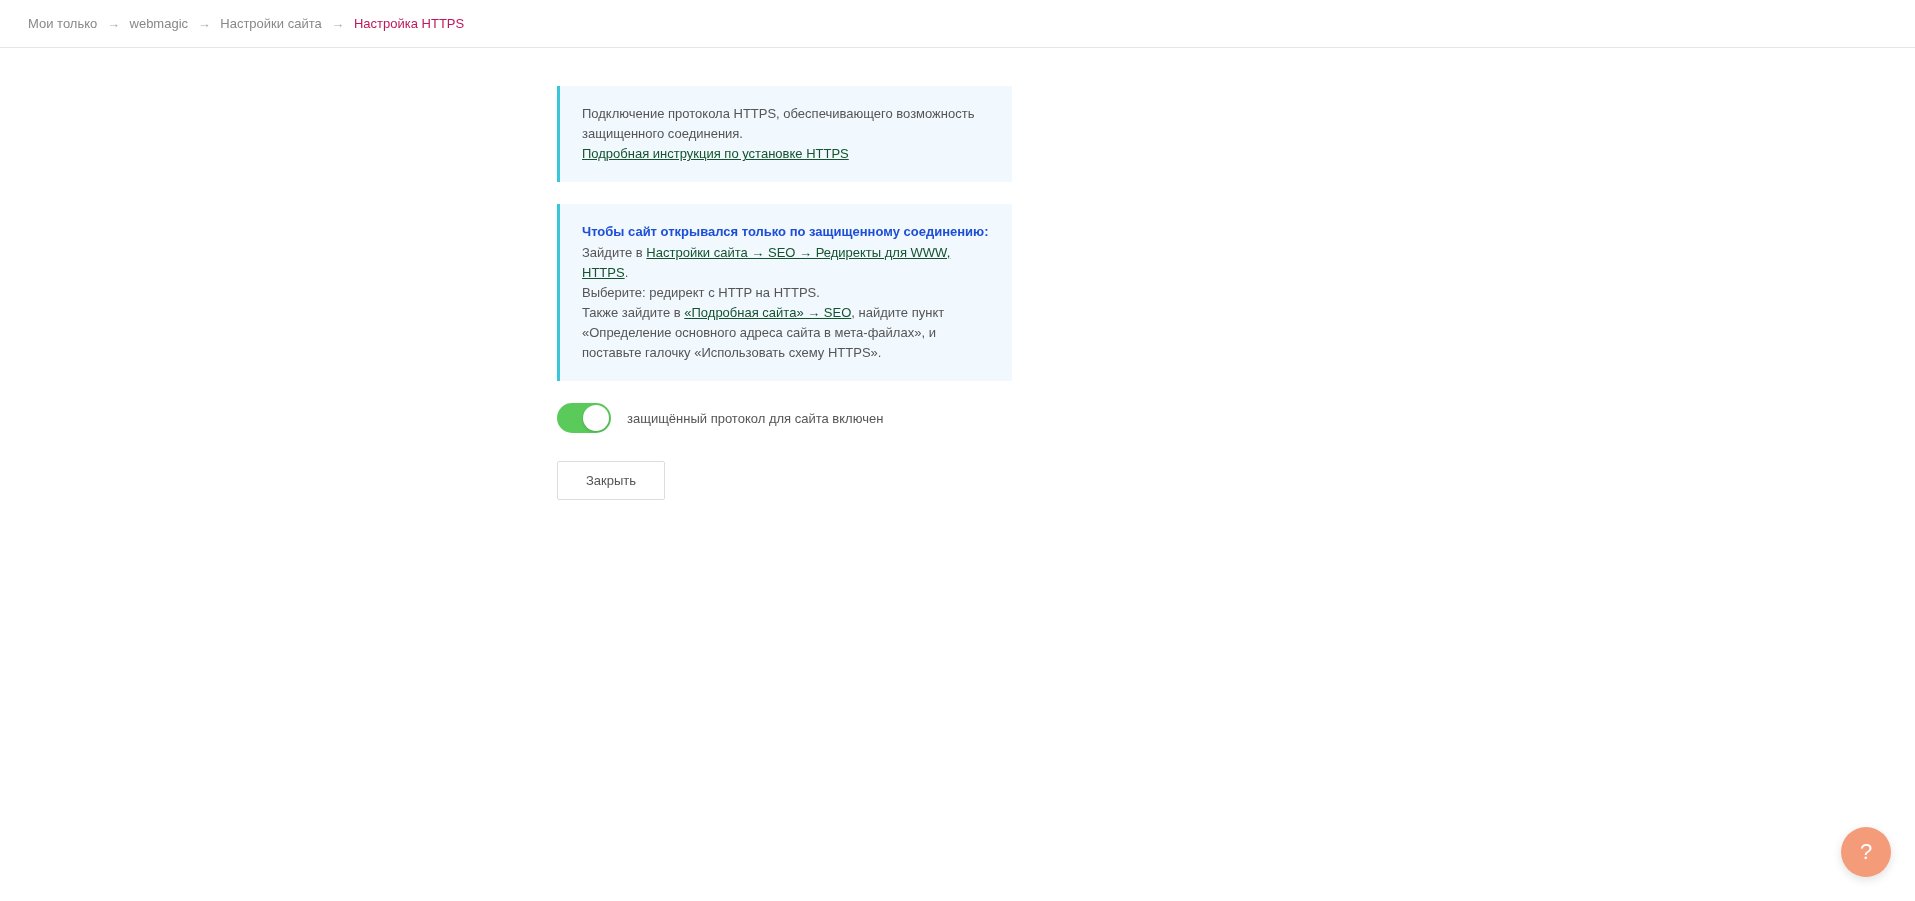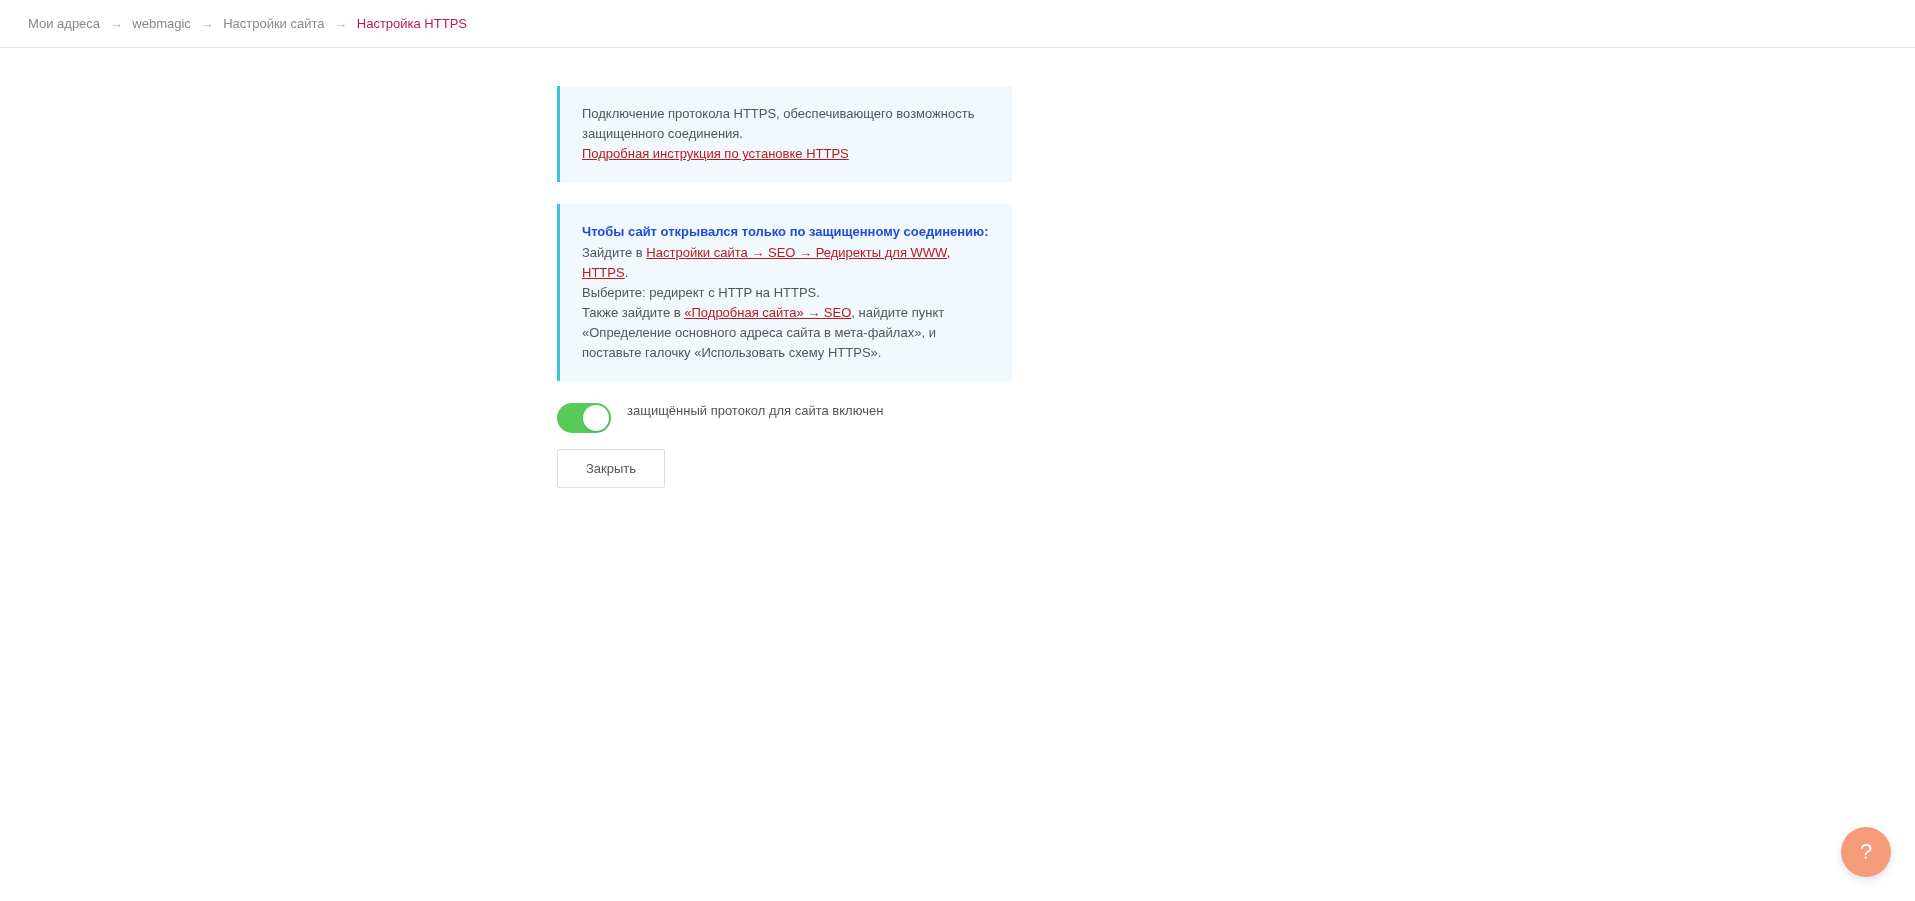--- a/index.html
+++ b/index.html
@@ -32,28 +32,29 @@
 
 .info-box {
   background: #f1f8fe;
   border-left: 3px solid #39c6d9;
   padding: 18px 22px;
   margin-bottom: 22px;
   font-size: 13px;
   line-height: 1.55;
   color: #555;
 }
-.info-box a { color: #b91c1c; }
+.info-box a { color: #14532d; }
 .info-box strong { color: #1d4ed8; font-weight: 600; }
 
 .toggle-row {
   display: flex;
+  align-items: center;
   gap: 16px;
   margin-top: 18px;
-  margin-bottom: 16px;
+  margin-bottom: 28px;
 }
 .toggle {
   width: 54px;
   height: 30px;
   border-radius: 30px;
   background: #5acb5a;
   position: relative;
   cursor: pointer;
   flex-shrink: 0;
 }
@@ -97,21 +98,21 @@
   justify-content: center;
   font-size: 22px;
   cursor: pointer;
   box-shadow: 0 3px 10px rgba(0,0,0,0.12);
 }
 </style>
 </head>
 <body>
 
 <div class="breadcrumb">
-  <a href="#">Мои адреса</a>
+  <a href="#">Мои только</a>
   <span class="sep">→</span>
   <a href="#">webmagic</a>
   <span class="sep">→</span>
   <a href="#">Настройки сайта</a>
   <span class="sep">→</span>
   <span class="current">Настройка HTTPS</span>
 </div>
 
 <div class="content">
 

